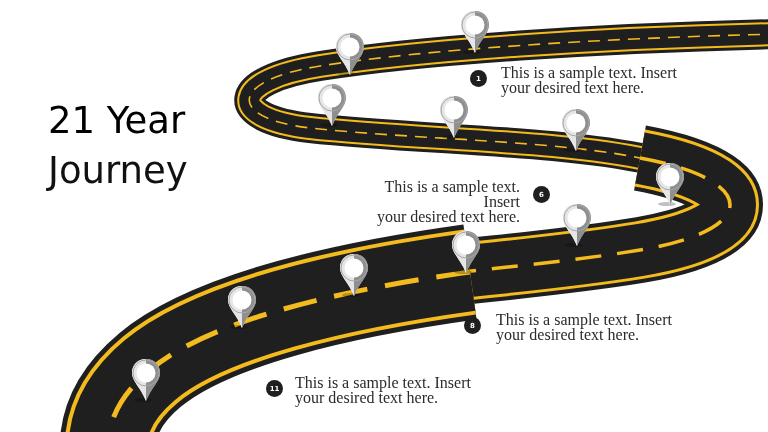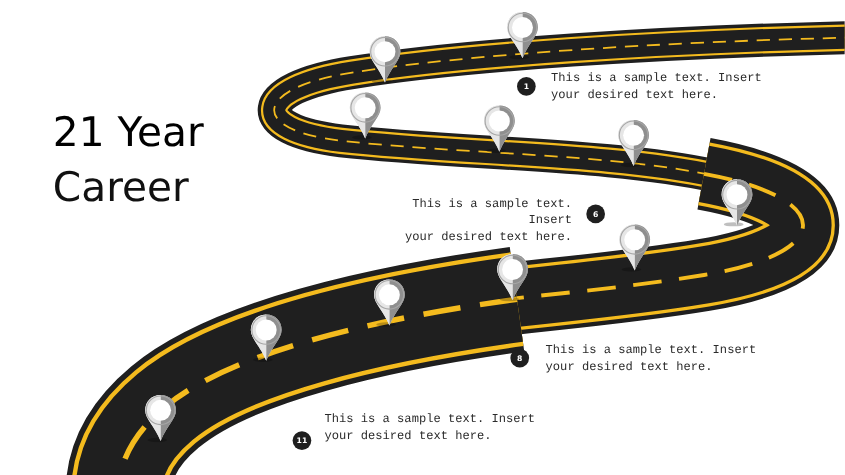--- a/index.html
+++ b/index.html
@@ -4,21 +4,21 @@
 <style>
   html, body { margin: 0; padding: 0; }
   body { width: 768px; height: 432px; background: #ffffff; overflow: hidden; position: relative;
          font-family: "Liberation Sans", sans-serif; }
   .slide { position: absolute; left: 0; top: 0; width: 768px; height: 432px; background: #fff; }
   svg.road { position: absolute; left: 0; top: 0; width: 768px; height: 432px; }
   .title { position: absolute; left: 48px; top: 96px; font-family: "DejaVu Sans", sans-serif;
            font-size: 37px; line-height: 50px; color: #111; font-weight: normal; letter-spacing: 0px; }
   .title .accent { color: #000000; display: block; }
   .title .line { display: block; }
-  .note { position: absolute; font-family: Liberation Mono, monospace; font-size: 11px; line-height: 15px; color: #2b2b2b; }
+  .note { position: absolute; font-family: Liberation Serif, serif; font-size: 16px; line-height: 15px; color: #2b2b2b; }
   .note.right { text-align: right; }
   .badge { position: absolute; width: 17px; height: 17px; border-radius: 50%; background: #1f1f1f;
            color: #fff; font-family: "DejaVu Sans", sans-serif; font-size: 7px; font-weight: bold;
            display: flex; align-items: center; justify-content: center; }
   .pin { position: absolute; width: 30px; height: 44px; }
 </style>
 </head>
 <body>
 
 <div class="slide">
@@ -134,40 +134,40 @@
           <path d="M15 1 C6.7 1 1 7 1 15 C1 23 10 30 15 43 C20 30 29 23 29 15 C29 7 23.3 1 15 1 Z" fill="#d9d9d9"></path>
           <path d="M15 1 C23.3 1 29 7 29 15 C29 23 20 30 15 43 Z" fill="#8f8f8f"></path>
           <path d="M15 1 C6.7 1 1 7 1 15 C1 23 10 30 15 43 Z" fill="#e6e6e6"></path>
           <circle cx="15" cy="15" r="13" fill="none" stroke="#a6a6a6" stroke-width="1"></circle>
           <circle cx="15" cy="15" r="9.5" fill="#ffffff"></circle>
         </svg></div>
     </div>
 
   <div class="title">
     <span class="accent">21 Year</span>
-    <span class="line">Career</span>
+    <span class="line">Journey</span>
   </div>
 
   <div class="badge" style="left:470px; top:70px;">1</div>
   <div class="note" style="left:501px; top:65px;">
     <div>This is a sample text. Insert</div>
     <div>your desired text here.</div>
   </div>
 
   <div class="note right" style="left:360px; top:179px; width:160px;">
     <div>This is a sample text. Insert</div>
     <div>your desired text here.</div>
   </div>
   <div class="badge" style="left:533px; top:186px;">6</div>
 
   <div class="badge" style="left:464px; top:317px;">8</div>
   <div class="note" style="left:496px; top:312px;">
     <div>This is a sample text. Insert</div>
     <div>your desired text here.</div>
   </div>
 
-  <div class="badge" style="left:266px; top:392px;">11</div>
+  <div class="badge" style="left:266px; top:380px;">11</div>
   <div class="note" style="left:295px; top:375px;">
     <div>This is a sample text. Insert</div>
     <div>your desired text here.</div>
   </div>
 
 </div>
 
 </body></html>

